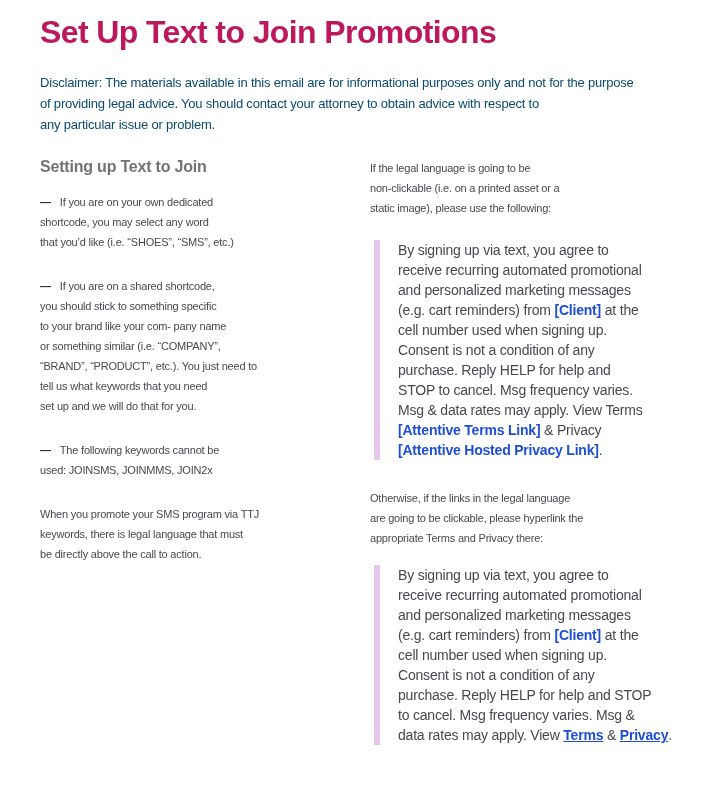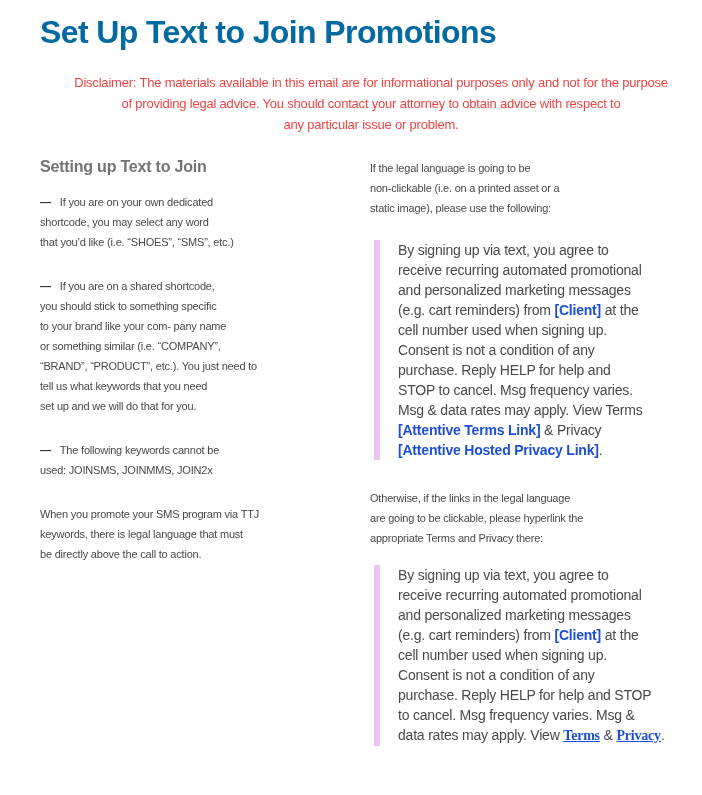--- a/index.html
+++ b/index.html
@@ -6,28 +6,27 @@
   body {
     width: 702px; height: 795px; overflow: hidden;
     background: #ffffff;
     font-family: "Liberation Sans", sans-serif;
     color: #47494e;
   }
   .page { padding: 12px 0 0 40px; box-sizing: border-box; }
 
   .title {
     font-size: 32px; line-height: 40px; font-weight: 800;
-    letter-spacing: -0.6px; color: #0369a1;
+    letter-spacing: -0.6px; color: #be185d;
     margin: 0 0 20px 0;
   }
   .disclaimer {
     font-size: 13px; line-height: 21px; letter-spacing: -0.2px;
-    color: #ef4444; white-space: pre-line;
+    color: #0c4a6e; white-space: pre-line;
     margin: 0 0 20px 0;
-    text-align: center;
   }
 
   .columns { display: flex; gap: 10px; }
   .col-left  { width: 320px; flex: none; }
   .col-right { flex: 1; padding-top: 3px; }
 
   h2.section-heading {
     font-size: 16px; line-height: 24px; font-weight: 700;
     letter-spacing: -0.2px; color: #737373;
     margin: 0 0 13px 0;
@@ -47,21 +46,21 @@
   .rc-intro2 { margin-bottom: 17px; }
 
   .quote {
     border-left: 6px solid #e9c6ec;
     padding-left: 18px;
     font-size: 14px; line-height: 20px; letter-spacing: -0.2px;
     white-space: pre-line; margin: 4px;
   }
   .quote1 { margin-bottom: 28px; }
   .quote .b { font-weight: 700; color: #1d4ed8; }
-  .quote .u { text-decoration: underline; font-family: Liberation Serif, serif; }
+  .quote .u { text-decoration: underline; }
 </style>
 </head>
 <body>
 
 <div class="page">
 
   <h1 class="title">Set Up Text to Join Promotions</h1>
 
   <p class="disclaimer">Disclaimer: The materials available in this email are for informational purposes only and not for the purpose
 of providing legal advice. You should contact your attorney to obtain advice with respect to

